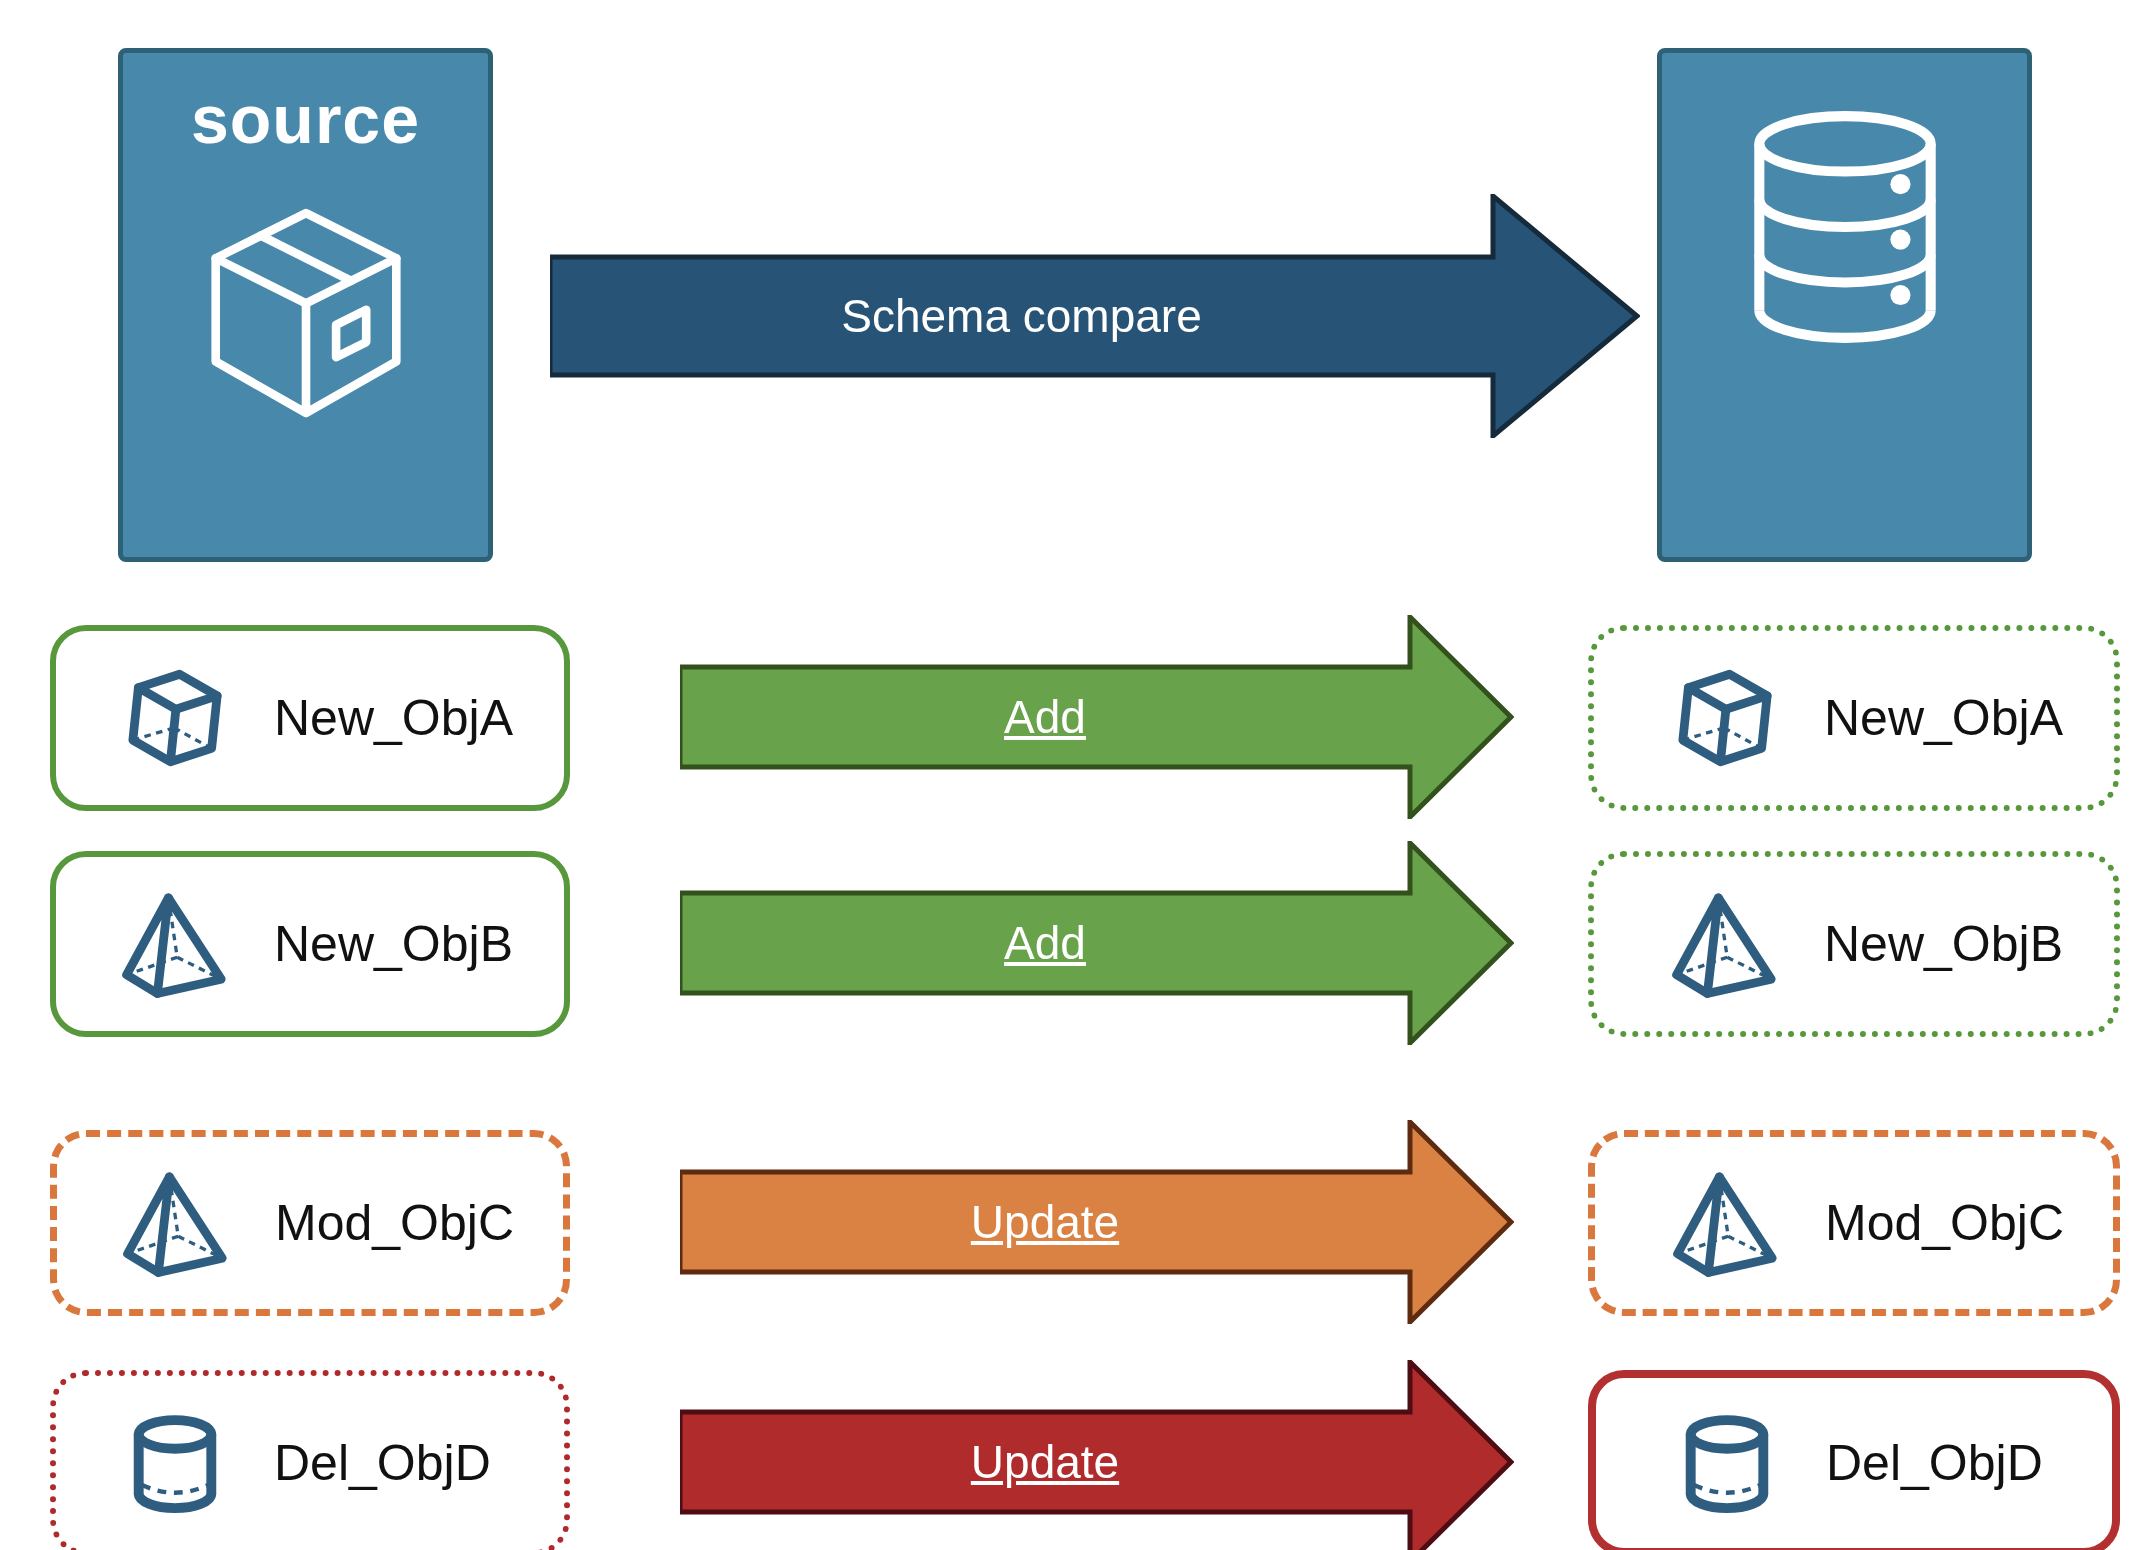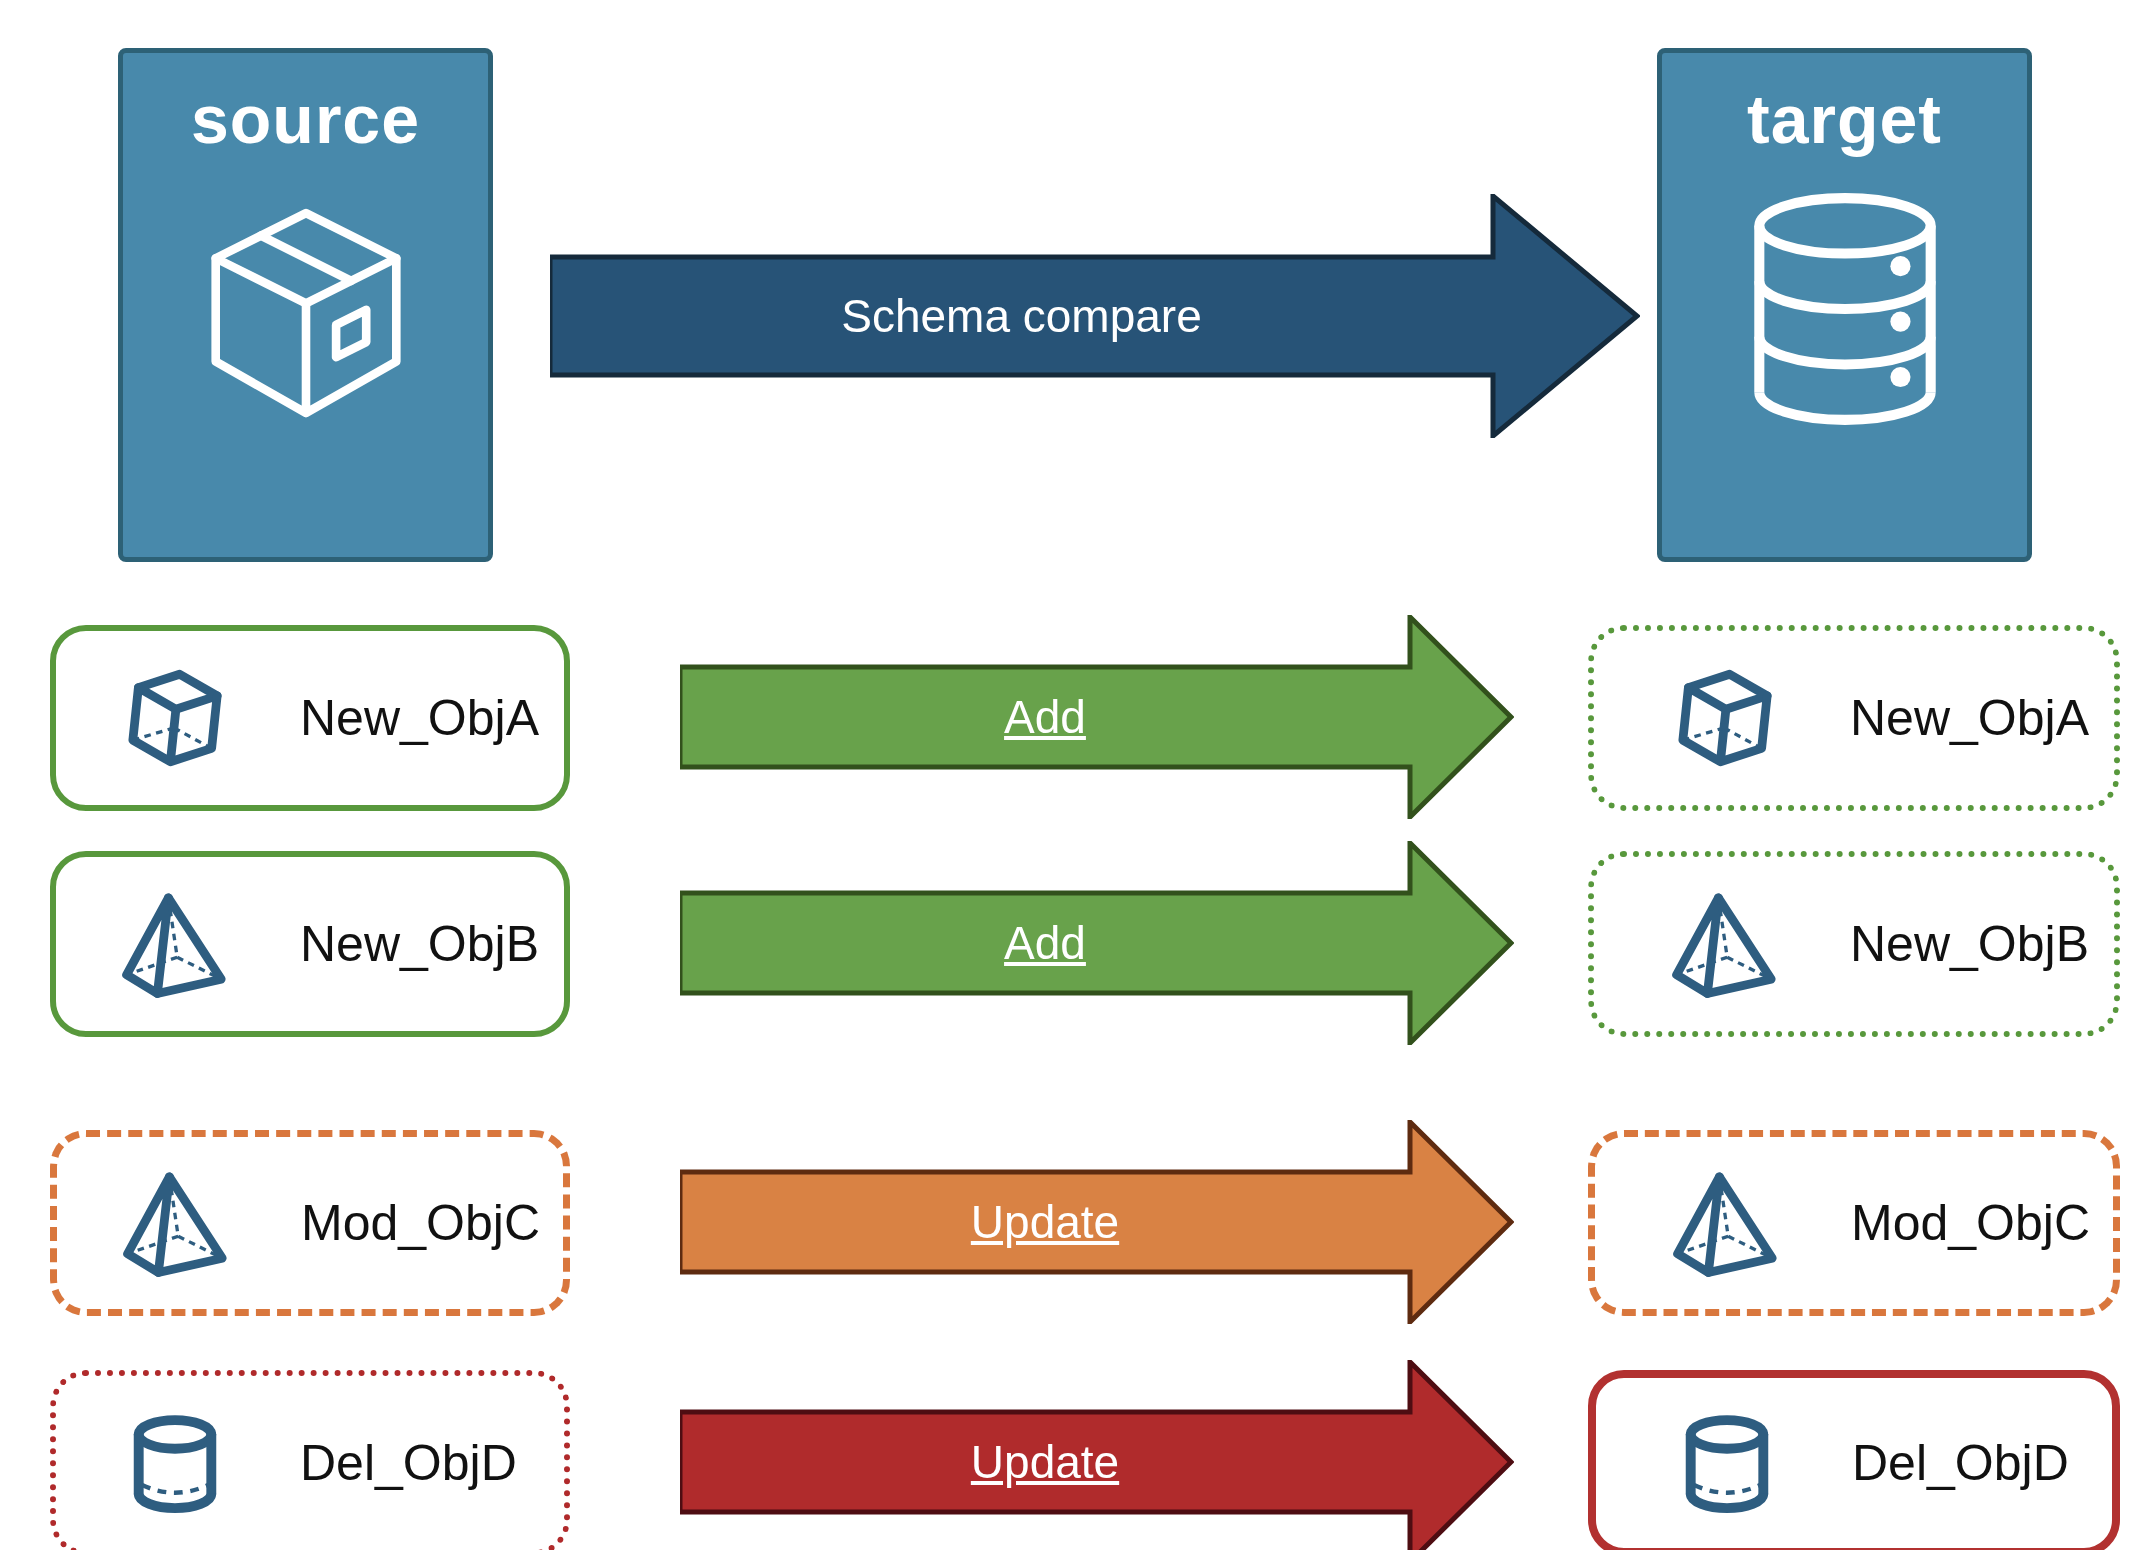--- a/index.html
+++ b/index.html
@@ -43,21 +43,21 @@
   .row-arrow .arrow-label{left:0; top:52px; width:730px; height:100px;text-decoration:underline;}
   .shape-compare{fill:var(--compare-fill); stroke:var(--compare-border);}
   .shape-add{fill:var(--add-fill); stroke:var(--add-border);}
   .shape-update{fill:var(--update-fill); stroke:var(--update-border);}
   .shape-delete{fill:var(--delete-fill); stroke:var(--delete-border);}
   
   .row{position:absolute; left:0; width:2150px; height:204px;}
   .obj-box{
     position:absolute; top:10px; height:186px; box-sizing:border-box;
     background:#fff; border-radius:36px;
-    display:flex; align-items:center; gap:70px;
+    display:flex; align-items:center; gap:44px;
   }
   .obj-box.left{left:50px; width:520px; padding-left:64px;}
   .obj-box.right{left:1588px; width:532px; padding-left:76px;}
   .b-green-solid{border:6px solid var(--green-border);}
   .b-green-dotted{border:6px dotted var(--green-border);}
   .b-orange-dashed{border:7px dashed var(--orange-border);}
   .b-red-dotted{border:6px dotted var(--red-dotted-border);}
   .b-red-solid{border:8px solid var(--red-solid-border);}
   .obj-icon{width:110px; height:110px; color:var(--icon-blue); flex:0 0 auto;}
   .obj-label{font-size:50px; color:var(--label-text); white-space:nowrap;}
@@ -121,21 +121,20 @@
 <div class="canvas">
 
   <div class="badge source">
     <span class="badge-label">source</span>
     <svg class="badge-icon white-icon" width="258" height="258">
         <use href="#sym-package"></use>
       </svg>
   </div>
 
   <div class="badge target">
-    <span class="badge-label">target</span>
     <svg class="badge-icon white-icon" width="252" height="252">
         <use href="#sym-database"></use>
       </svg>
   </div>
 
   <div class="arrow-wrap compare-wrap">
     <svg width="1090" height="244" viewBox="0 0 1090 244">
       <polygon class="shape-compare" stroke-width="5" points="0,63 943,63 943,2 1087,122 943,242 943,181 0,181"></polygon>
     </svg>
     <span class="arrow-label">Schema compare</span>

